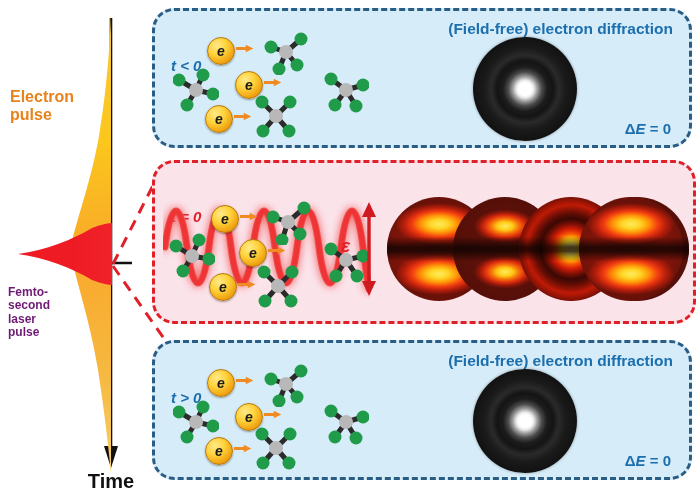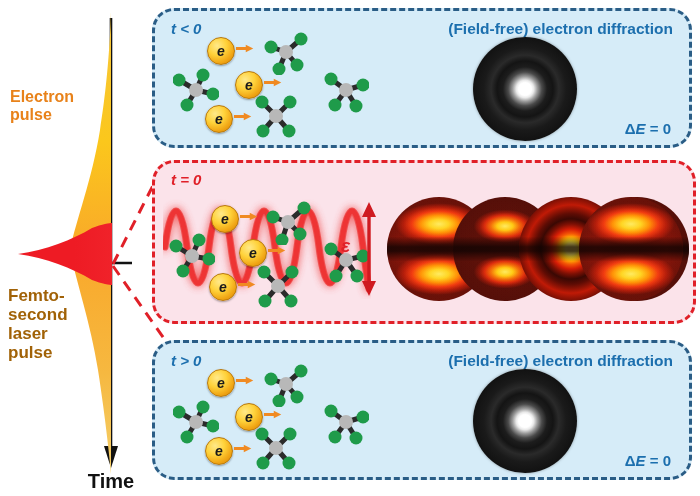--- a/index.html
+++ b/index.html
@@ -10,21 +10,21 @@
   .abs{position:absolute;}
 
   
   .panel{position:absolute;border-radius:22px;box-sizing:border-box;}
   .panel-blue{background:#d6ecf8;border:3px dashed #2a5d86;}
   .panel-pink{background:#fbe3ea;border:3px dashed #e02028;}
 
   .panel-title{position:absolute;font-weight:bold;white-space:nowrap;}
   .title-blue{color:#1c6fae;font-size:15.5px;}
   .title-red{color:#e02028;font-size:15.5px;}
-  .tlabel{position:absolute;font-weight:bold;font-style:italic;white-space:nowrap;font-size:15px;}
+  .tlabel{position:absolute;font-weight:bold;font-style:italic;white-space:nowrap;font-size:15px;margin-top:37px;}
   .tlabel-blue{color:#1c6fae;}
   .tlabel-red{color:#e02028;}
   .de{position:absolute;font-weight:bold;white-space:nowrap;font-size:15px;}
   .de-blue{color:#1c6fae;}
   .de-red{color:#e02028;font-size:15.5px;}
   .it{font-style:italic;}
 
   
   .ffdisk{position:absolute;border-radius:50%;
       background:
@@ -93,21 +93,21 @@
 
   
   .mol{position:absolute;width:46px;height:46px;}
 
   .sinewave{position:absolute;}
   .epsarrow{position:absolute;}
   .eps{position:absolute;color:#e02028;font-weight:bold;font-style:italic;font-size:19px;}
 
   .sidelabel{position:absolute;font-weight:bold;line-height:1.12;white-space:pre-line;}
   .lbl-electron{color:#e8821a;font-size:16px;}
-  .lbl-laser{color:#a16207;font-size:17px;}
+  .lbl-laser{color:#701a75;font-size:12px;}
   .lbl-time{color:#111;font-size:20px;}
 
   .leader{position:absolute;}
 </style>
 </head>
 <body>
 
 <div id="stage">
 
   <svg class="abs" style="left:92px;top:16px;" width="60" height="460">

